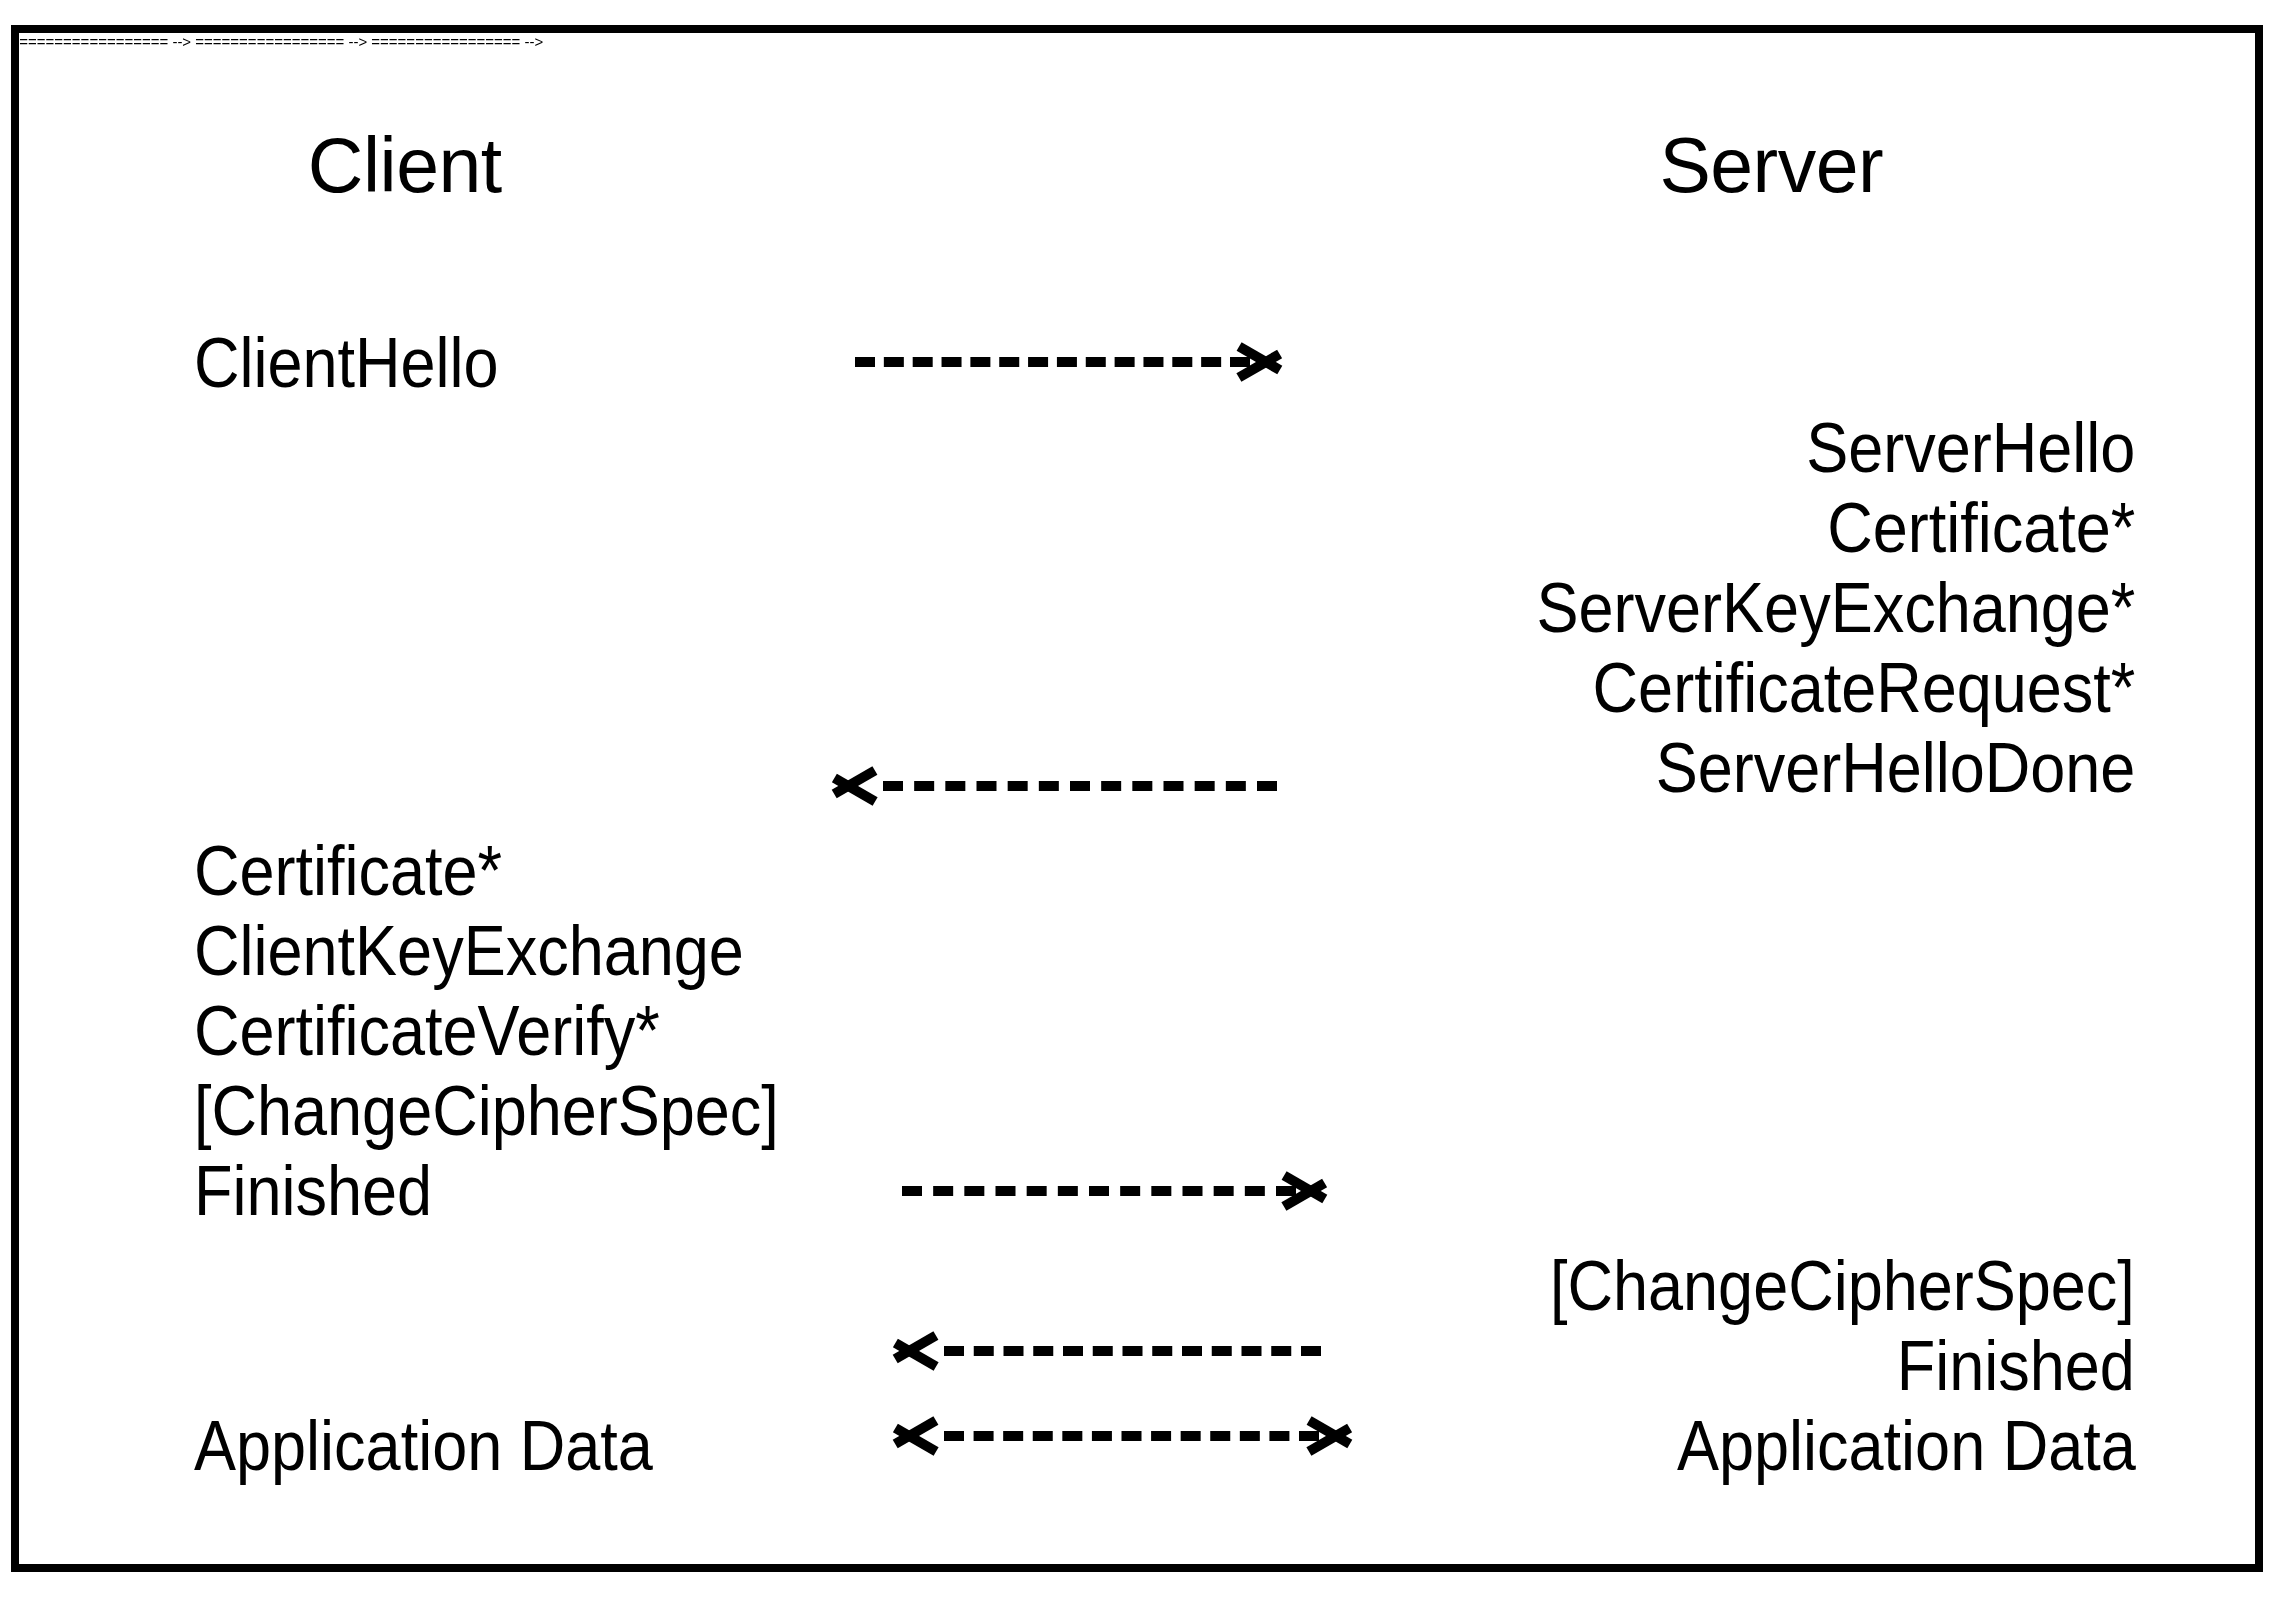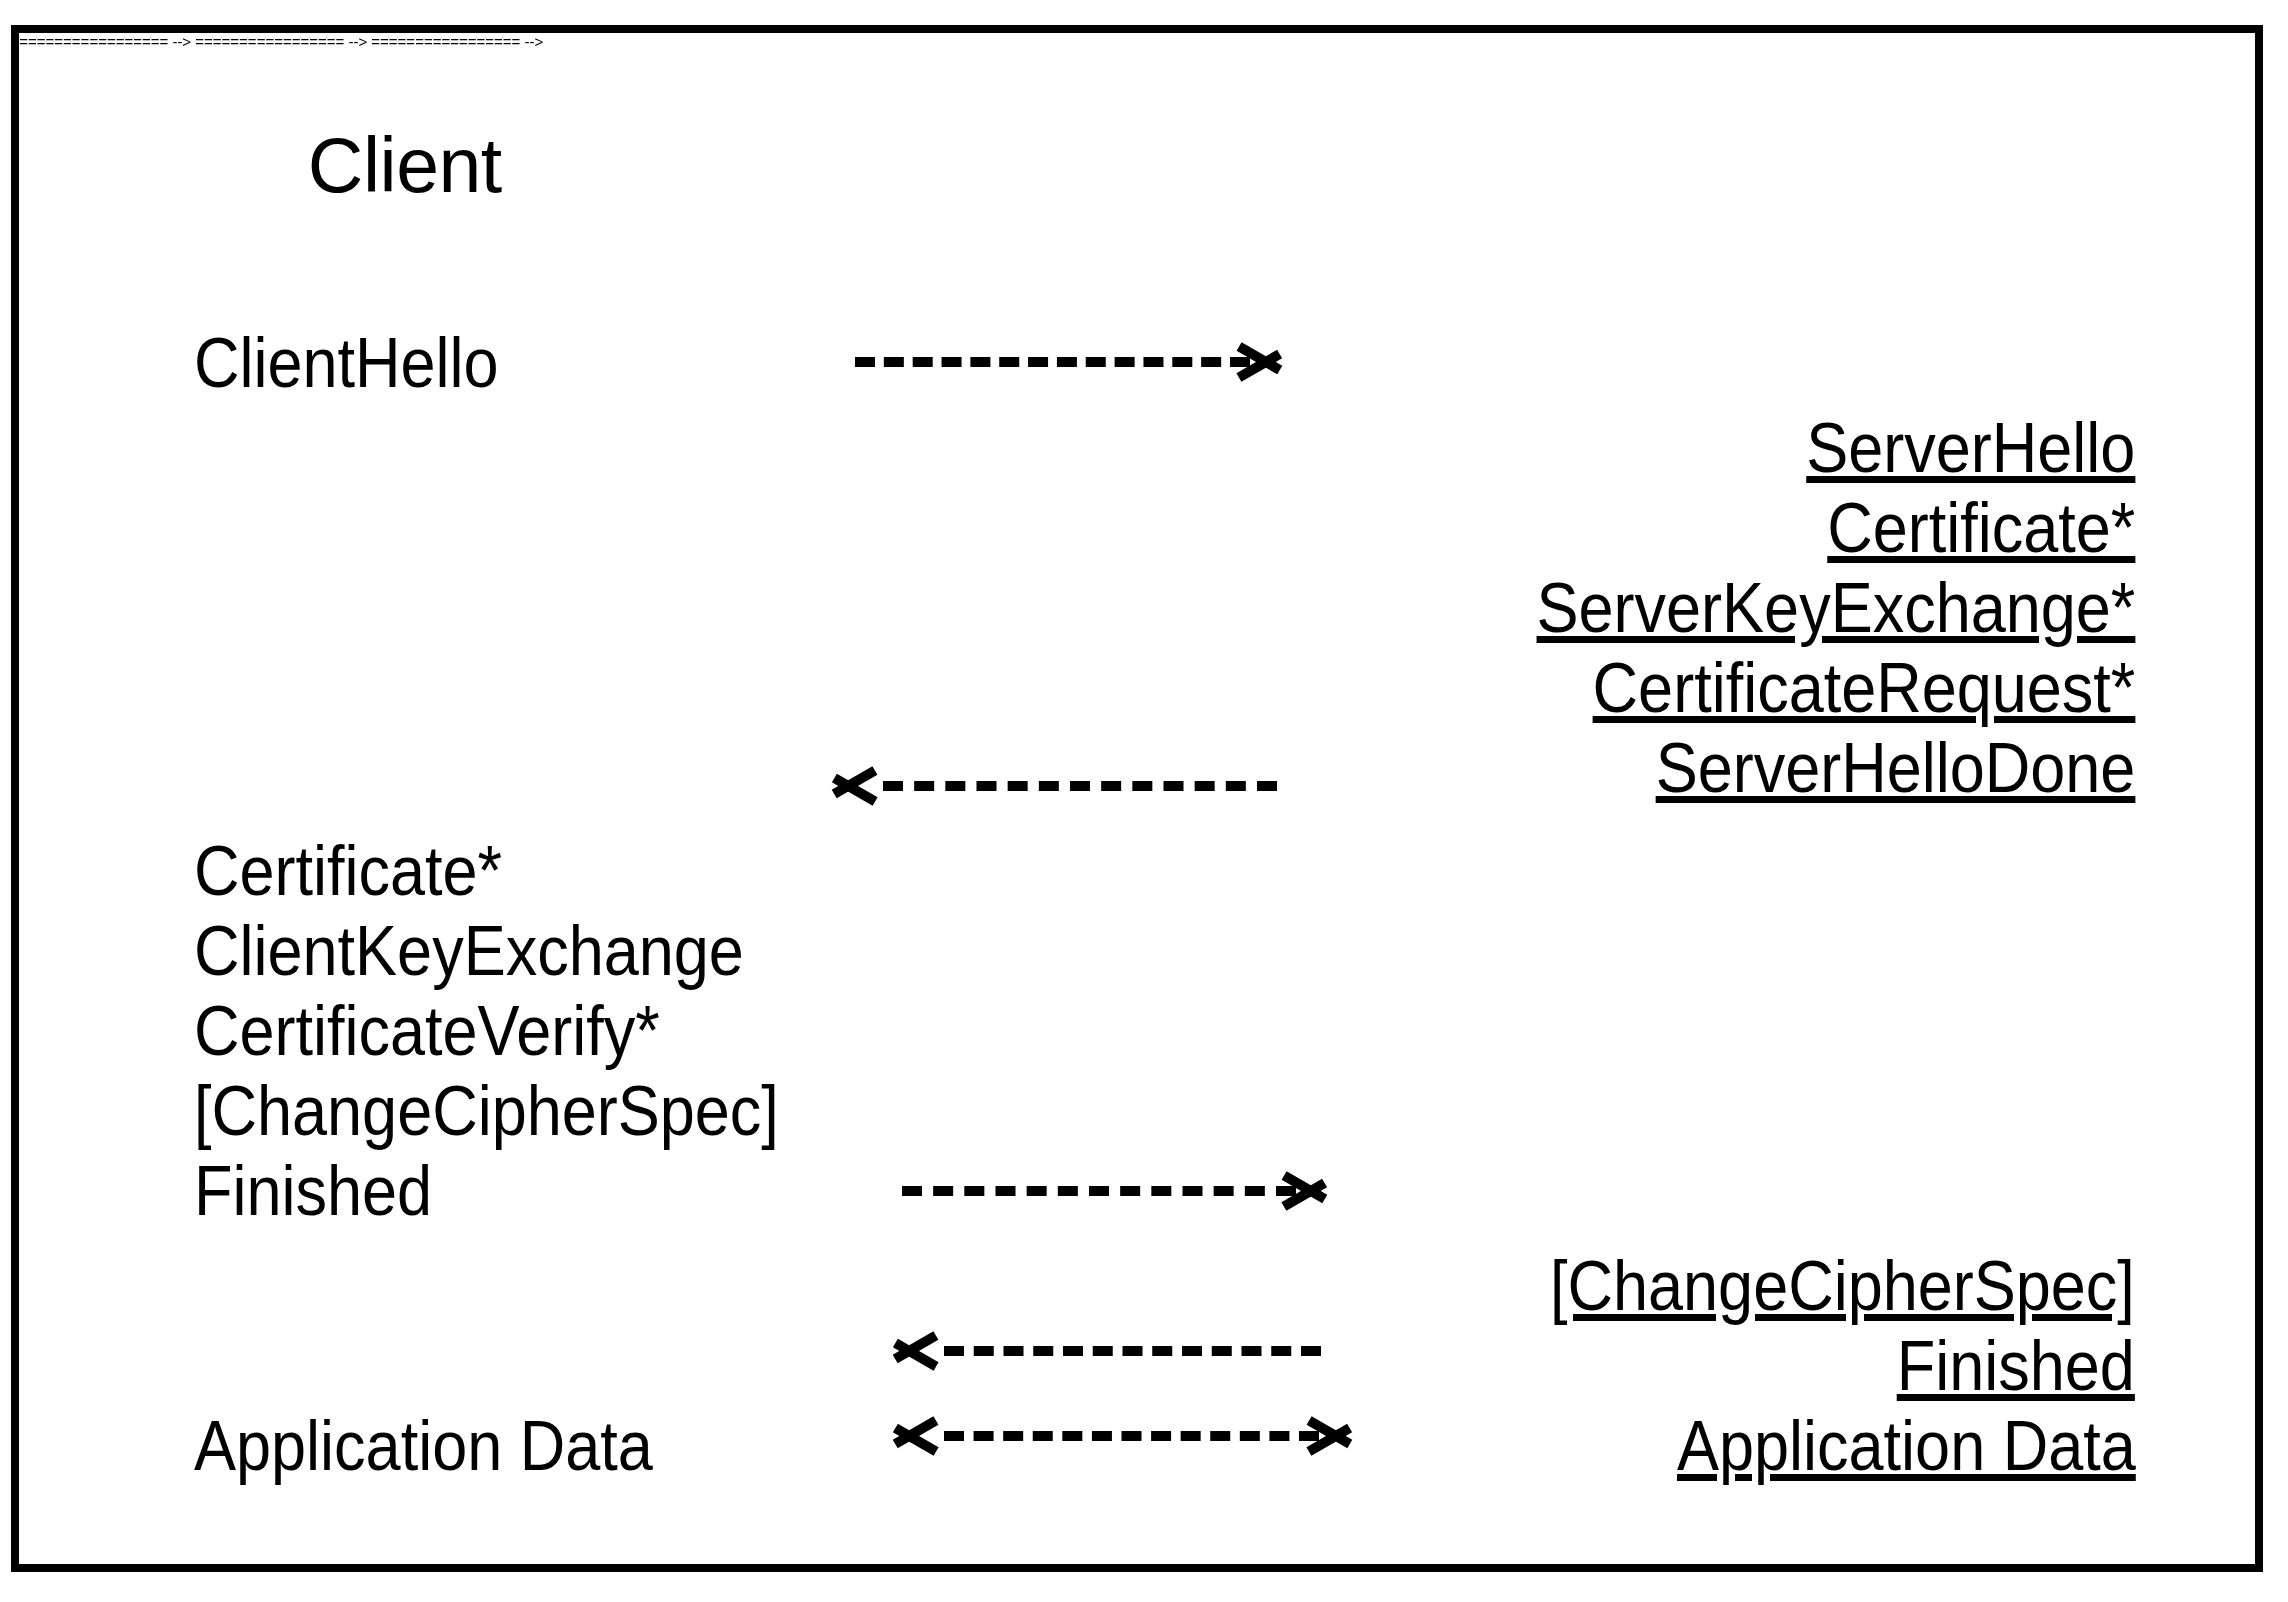--- a/index.html
+++ b/index.html
@@ -54,21 +54,21 @@
     left: 1394px;
     top: 94px;
     width: 716px;
     text-align: center;
   }
 
   .msg-block {
     position: absolute;
   }
   .msg-block.left  { left: 175px;  text-align: left; }
-  .msg-block.right { right: 119px; text-align: right; text-decoration: underline; }
+  .msg-block.right { right: 119px; text-align: right; }
   .msg-block .line {
     font-size: 70px;
     line-height: 80px;
     white-space: nowrap;
     color: #000000;
   }
   .msg-block.left .line  { transform-origin: left center;  transform: scaleX(0.9); }
   .msg-block.right .line { transform-origin: right center; transform: scaleX(0.9); }
 
   
@@ -126,20 +126,21 @@
 </style>
 </head>
 <body>
 
 <div id="diagram-frame">
   <div class="stage">
 
     
     <div class="heading" id="heading-client">Client</div>
 
+    <div class="heading" id="heading-server">Server</div>
 
      ================= --&gt;
     <div class="msg-block left" style="top:290px;">
       <div class="line">ClientHello</div>
     </div>
 
     <div class="arrow" style="left:836px; top:299px; width:441px;">
       <div class="shaft" style="left:0; width:395px;"></div>
       <div class="head right" style="left:384px;"></div>
     </div>

